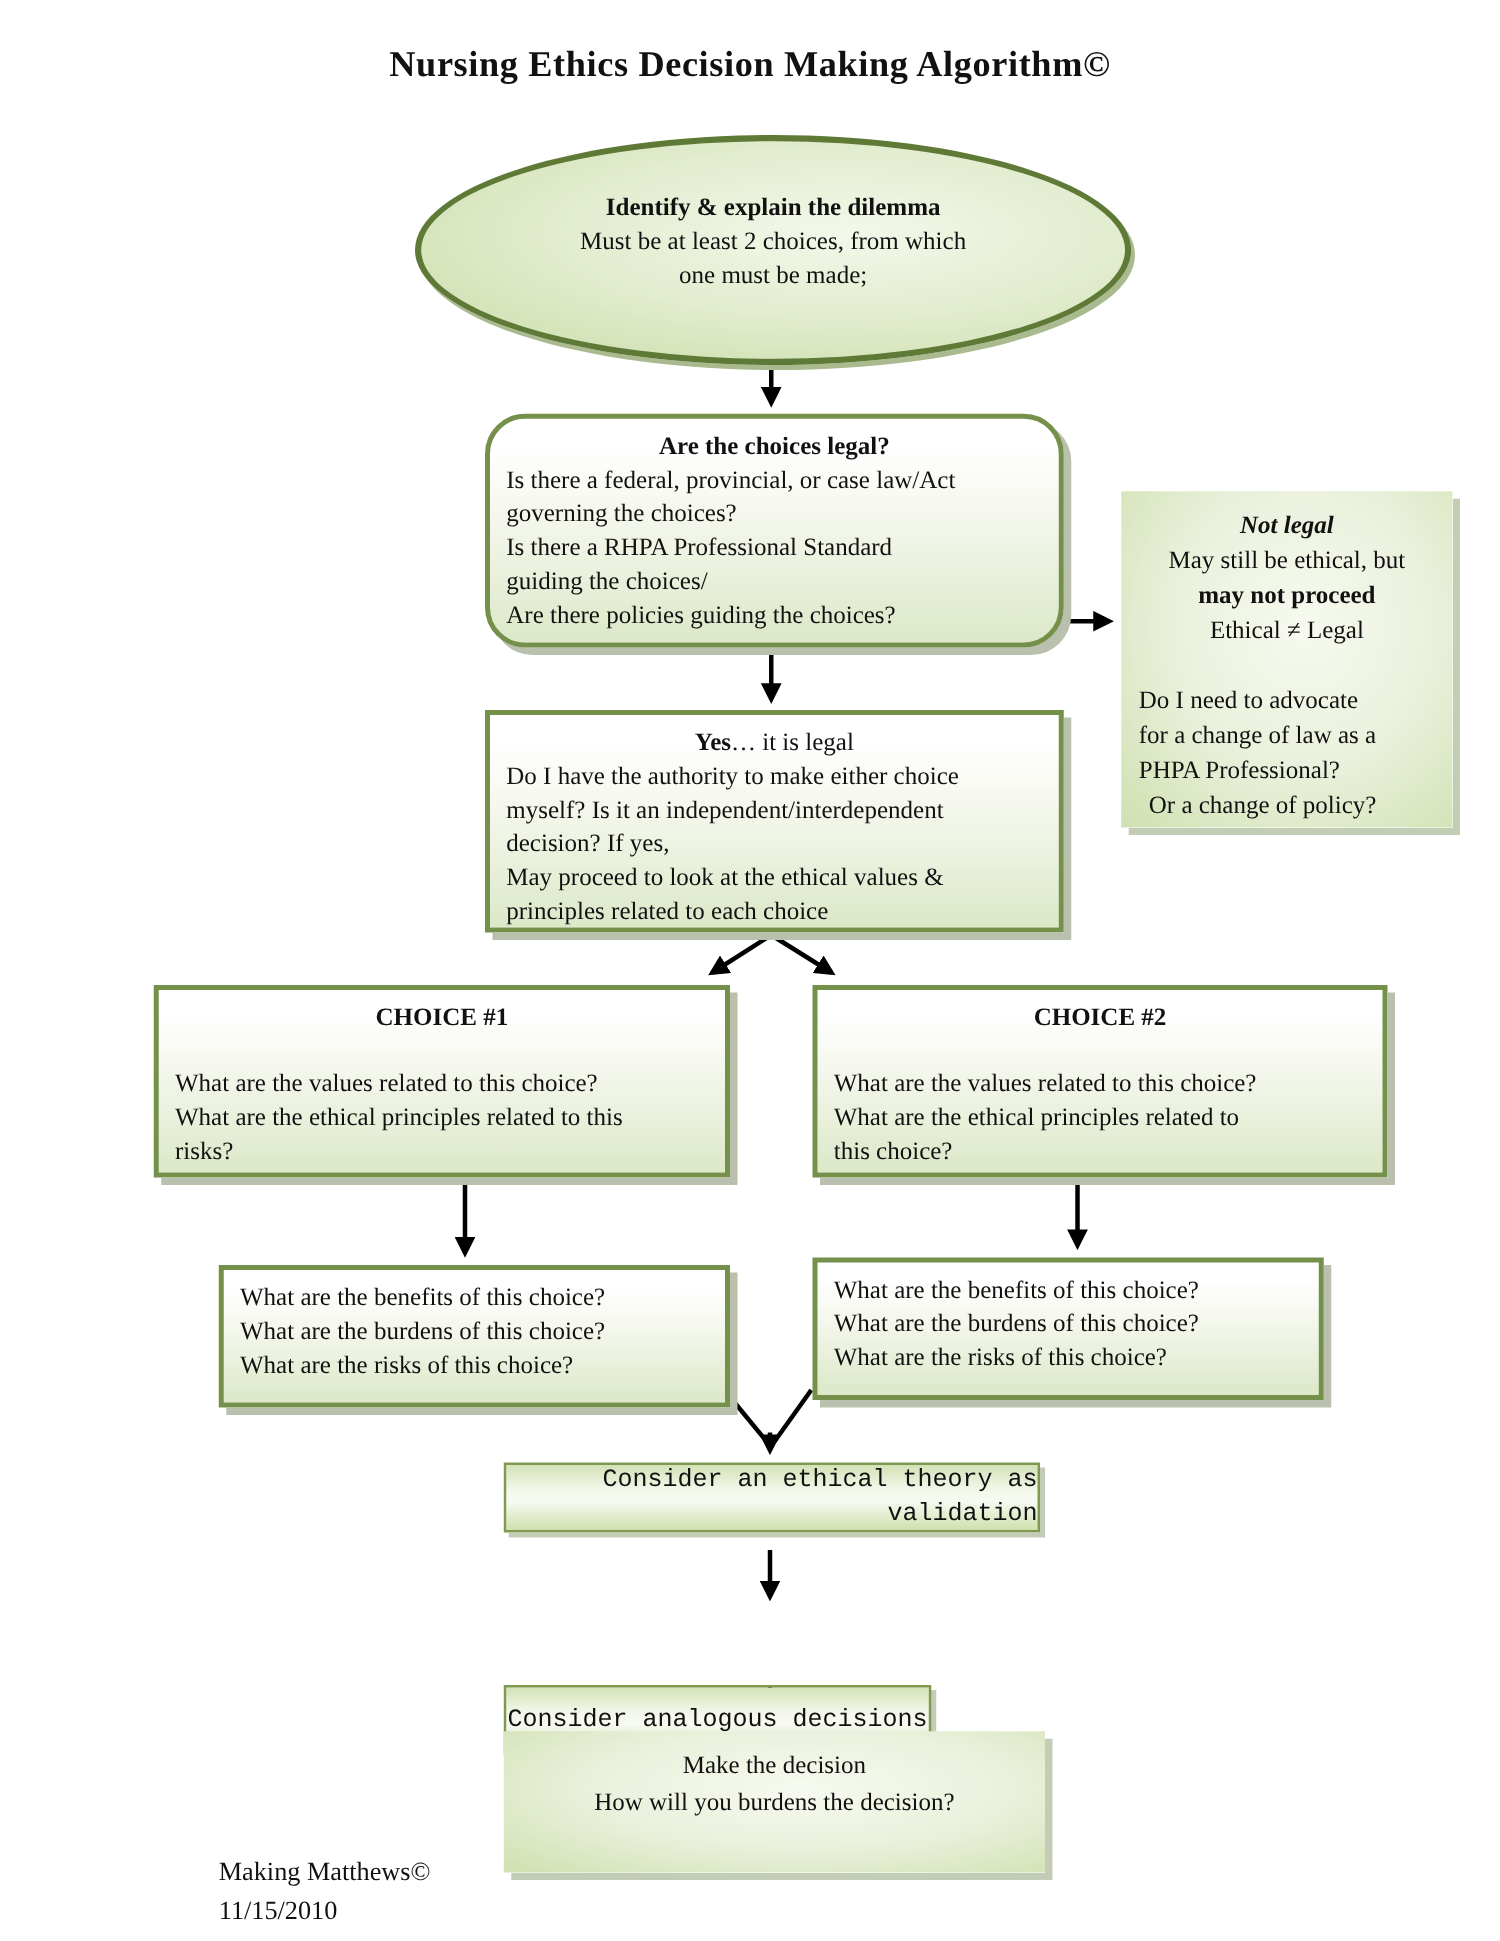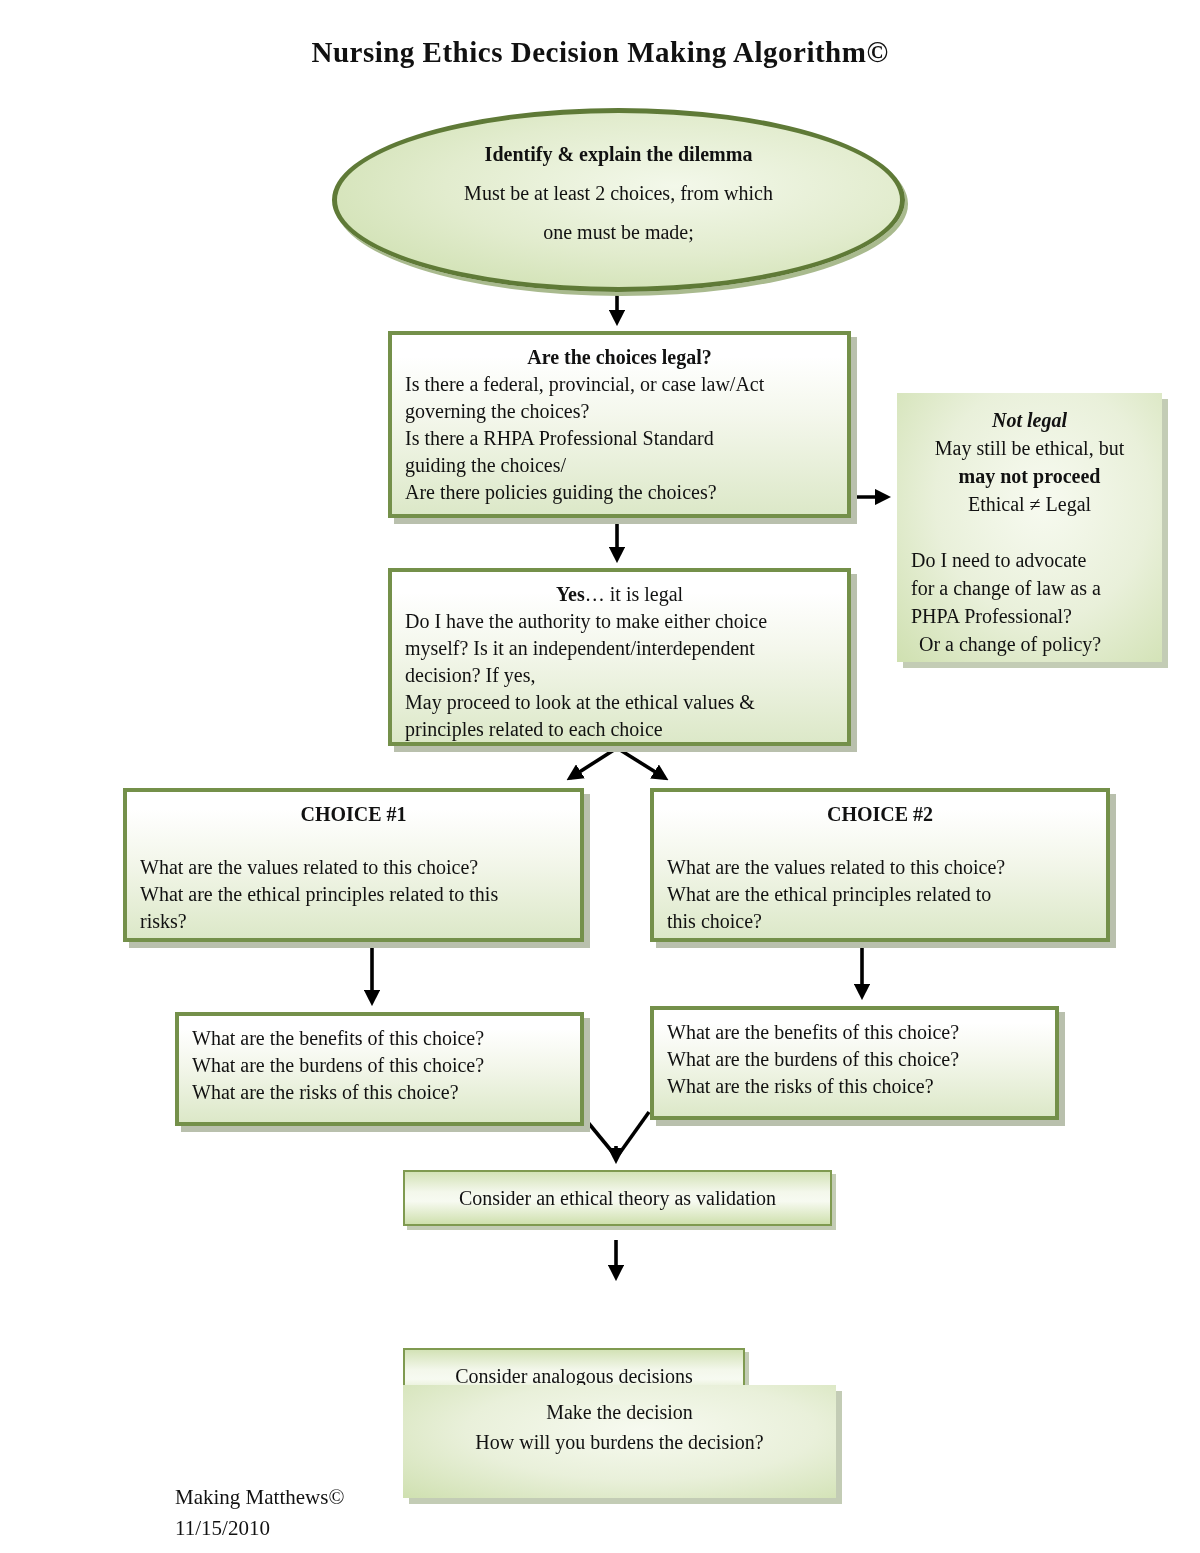--- a/index.html
+++ b/index.html
@@ -9,21 +9,21 @@
     background:#ffffff;
     font-family:"Liberation Serif","DejaVu Serif",serif;
     color:#111;
     overflow:hidden;
   }
   .arrows{position:absolute;left:0;top:0;width:1200px;height:1553px;pointer-events:none;}
   .title{
     position:absolute;left:0;top:36px;width:100%;
     text-align:center;font-size:29px;font-weight:bold;letter-spacing:0.5px;
   }
-  .node{position:absolute;box-sizing:border-box;font-size:20px;line-height:27px;gap:12px;}
+  .node{position:absolute;box-sizing:border-box;font-size:20px;line-height:27px;}
   .ellipse{
     left:332px;top:108px;width:573px;height:184px;
     border:5px solid #5f7a37;border-radius:50%;
     background:radial-gradient(ellipse at 60% 42%, #f3f8ea 0%, #e2ecce 48%, #c8dca6 100%);
     box-shadow:3px 4px 0 #a9ba8e;
     display:flex;flex-direction:column;justify-content:center;align-items:center;
     text-align:center;padding-bottom:14px;
   }
   .gbox{
     border:4px solid #74904a;
@@ -33,24 +33,24 @@
   }
   .softbox{
     background:radial-gradient(ellipse at 55% 40%, #f7faf0 0%, #e9f0da 52%, #cfe0b0 100%);
     box-shadow:6px 6px 0 #c3ccb5;
     padding:10px 0;
   }
   .thinbox{
     border:2px solid #7f9a50;
     background:linear-gradient(180deg,#d3e2b6 0%,#f3f7eb 38%,#f7faf1 56%,#cfe0ae 100%);
     box-shadow:4px 4px 0 #c3ccb5;
-    display:flex;align-items:center;justify-content:center;text-align:right;
+    display:flex;align-items:center;justify-content:center;text-align:right;font-family:Liberation Mono, monospace;
   }
   .head{font-weight:bold;text-align:center;}
-  .box-legal{left:388px;top:331px;width:463px;height:187px;}
+  .box-legal{left:388px;top:331px;width:463px;height:187px;border-radius:32px;}
   .box-notlegal{left:897px;top:393px;width:265px;height:269px;line-height:28px;text-align:center;padding-top:13px;}
   .box-yes{left:388px;top:568px;width:463px;height:178px;}
   .box-choice1{left:123px;top:788px;width:461px;height:154px;}
   .box-choice2{left:650px;top:788px;width:460px;height:154px;}
   .box-ben1{left:175px;top:1012px;width:409px;height:114px;}
   .box-ben2{left:650px;top:1006px;width:409px;height:114px;}
   .box-theory{left:403px;top:1170px;width:429px;height:56px;}
   .box-analogous{left:403px;top:1348px;width:342px;height:56px;}
   .box-decision{left:403px;top:1385px;width:433px;height:113px;text-align:center;line-height:30px;padding-top:12px;}
   .choice-head{margin-bottom:26px;}

